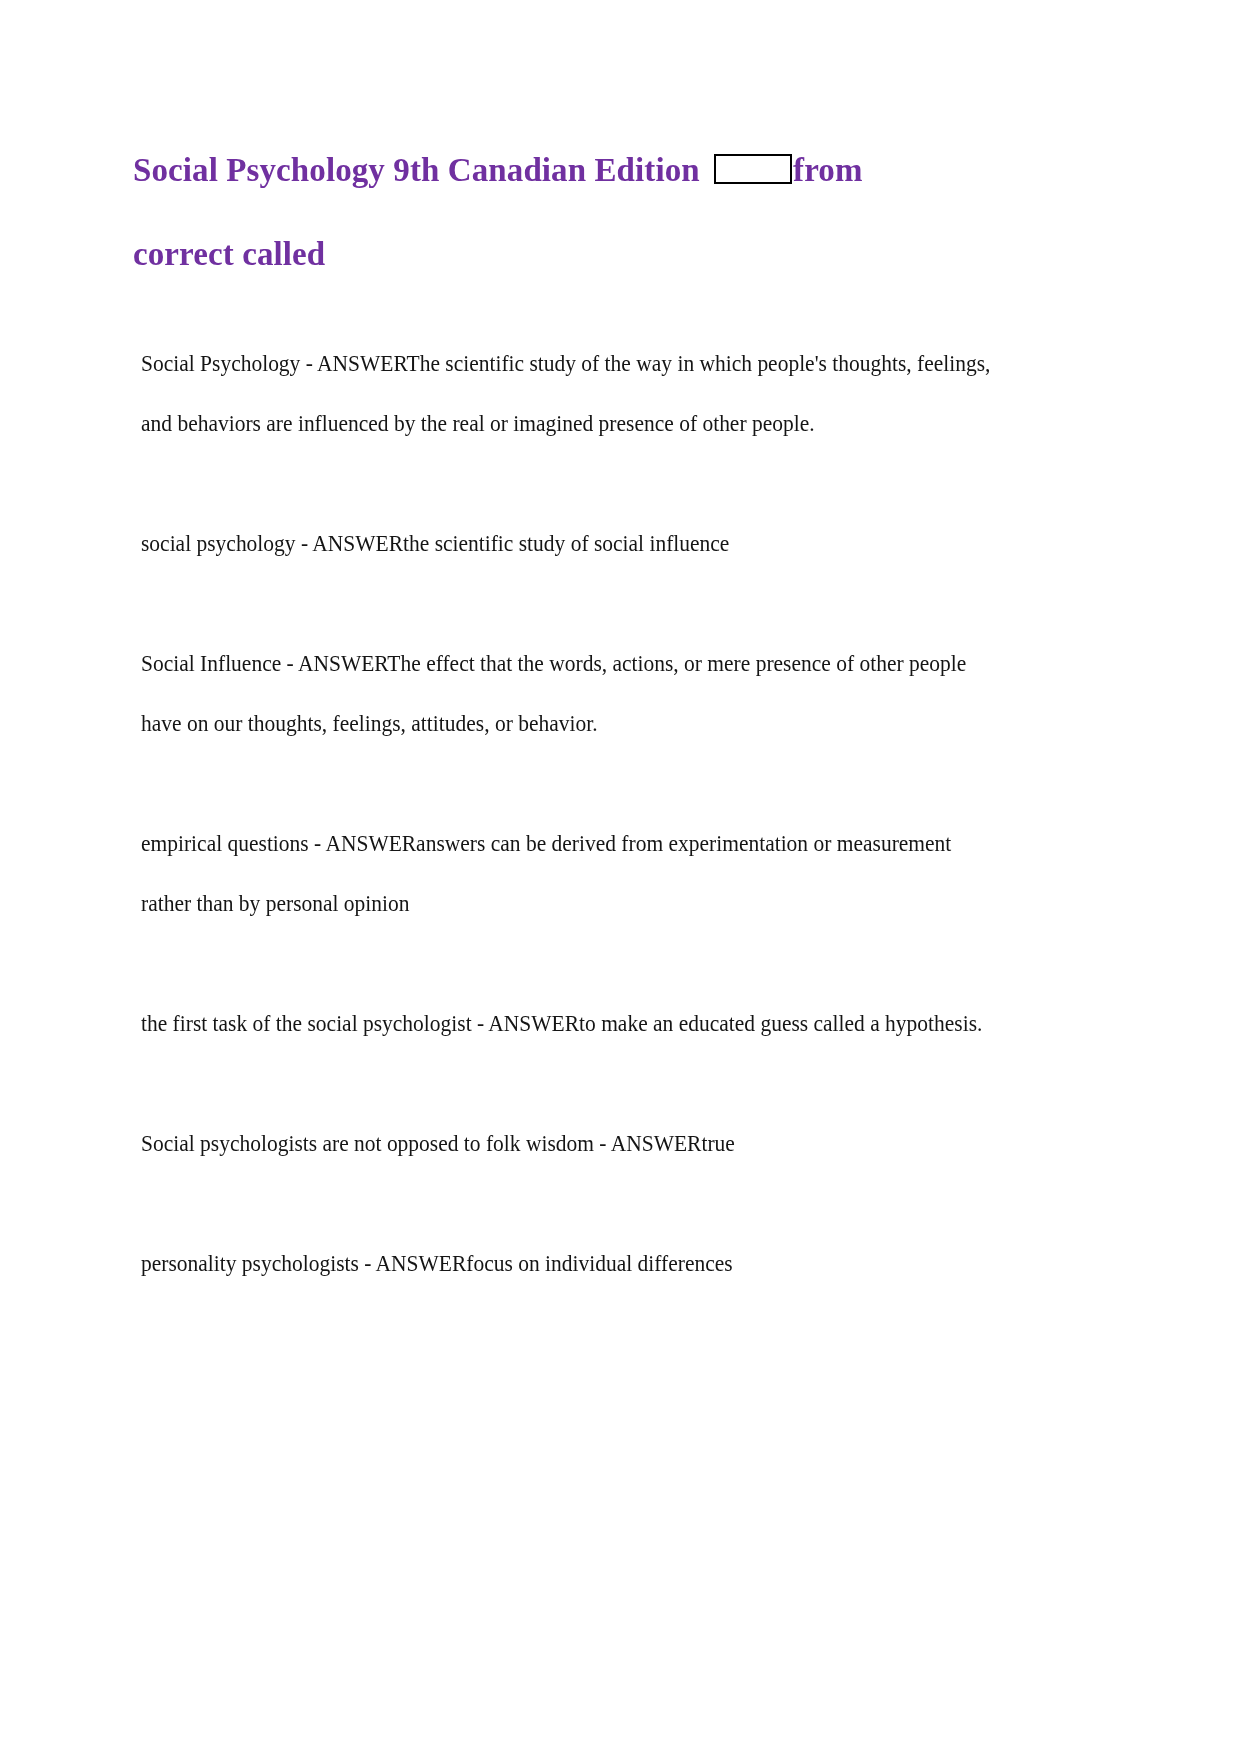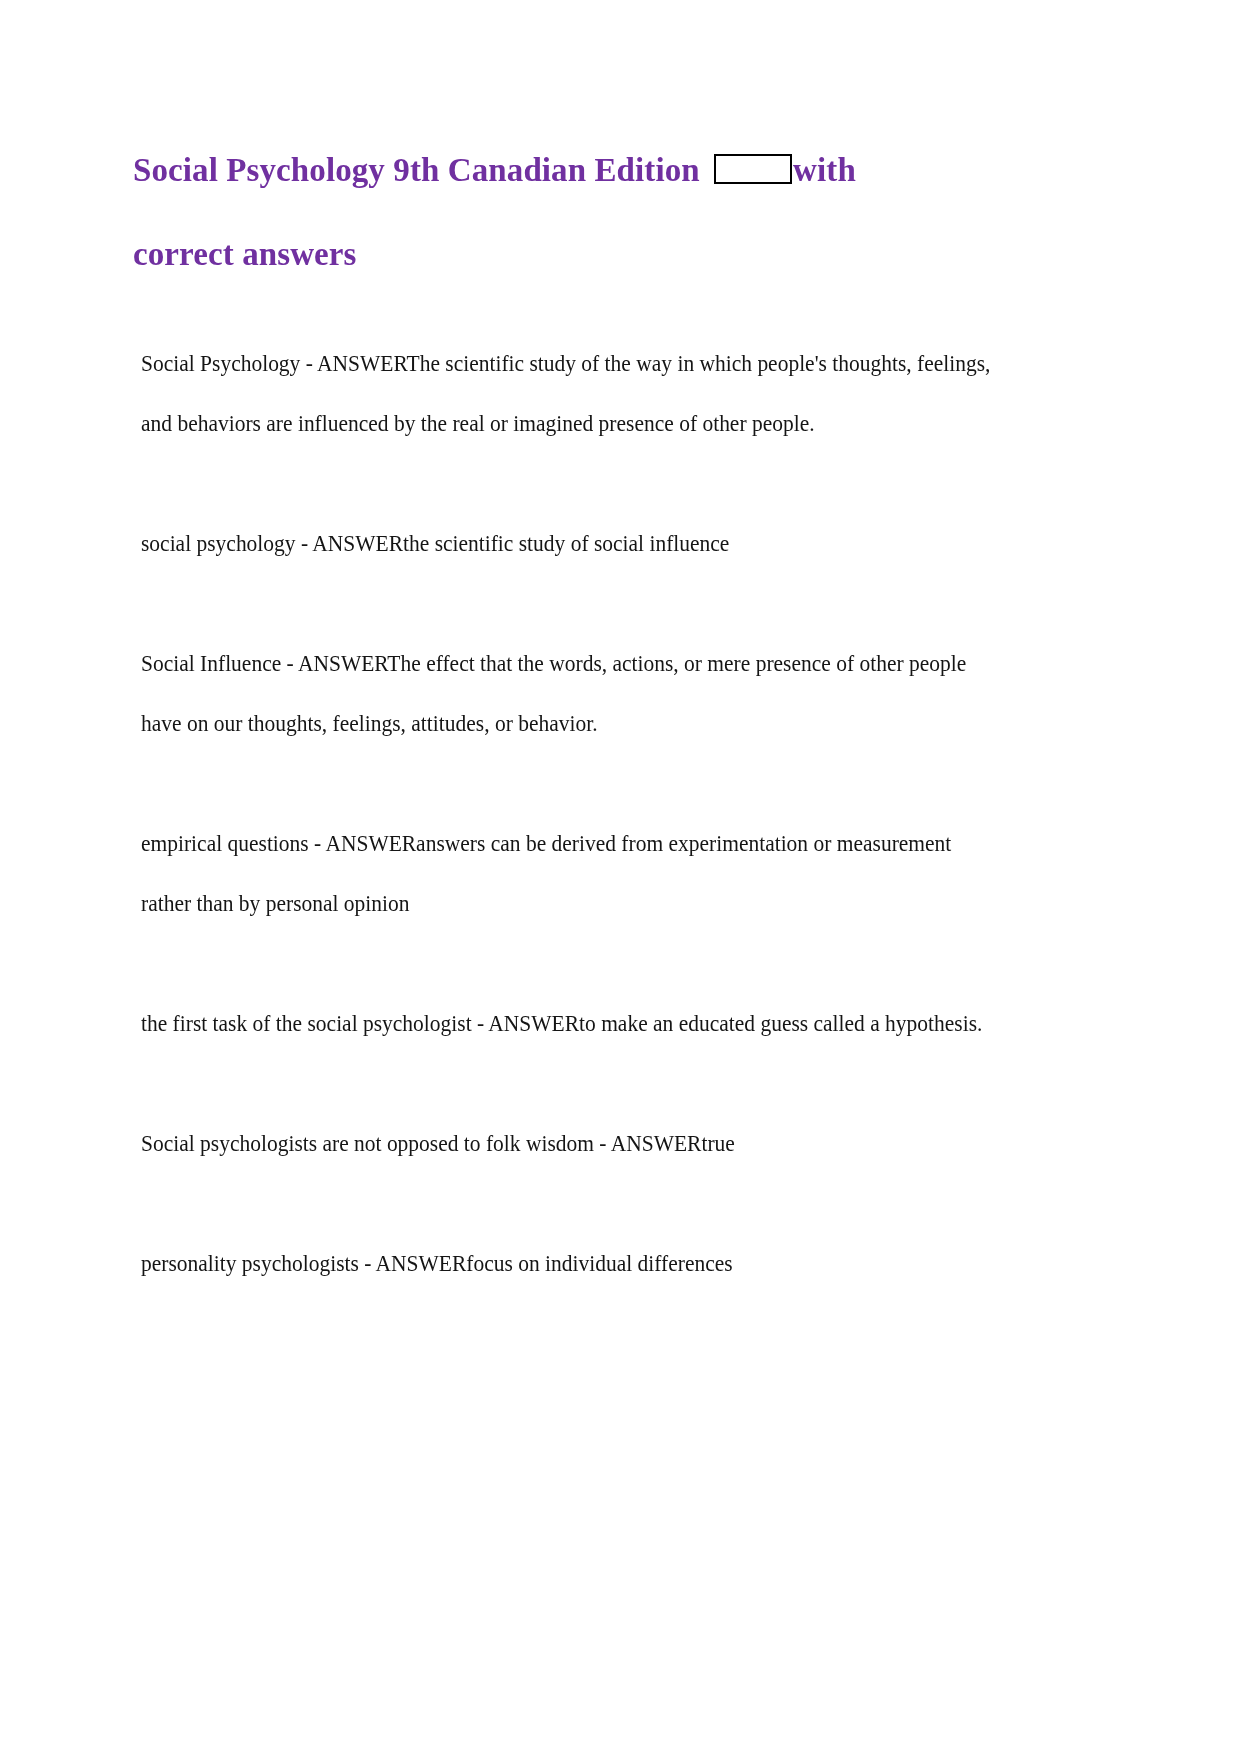--- a/index.html
+++ b/index.html
@@ -81,22 +81,22 @@
     margin-top: 60px;
   }
 </style>
 </head>
 <body>
 
 <div id="page">
   <div id="content">
 
     <h1 class="doc-title">
-      <span class="title-seg">Social Psychology 9th Canadian Edition </span><span class="answer-box"></span><span class="title-seg">with</span>
-      <span class="title-line">correct answers</span>
+      <span class="title-seg">Social Psychology 9th Canadian Edition </span><span class="answer-box"></span><span class="title-seg">from</span>
+      <span class="title-line">correct called</span>
     </h1>
 
     <div class="body-block">
       <p class="para">Social Psychology - ANSWERThe scientific study of the way in which people's thoughts, feelings, and behaviors are influenced by the real or imagined presence of other people.</p>
       <p class="para">social psychology - ANSWERthe scientific study of social influence</p>
       <p class="para">Social Influence - ANSWERThe effect that the words, actions, or mere presence of other people have on our thoughts, feelings, attitudes, or behavior.</p>
       <p class="para">empirical questions - ANSWERanswers can be derived from experimentation or measurement rather than by personal opinion</p>
       <p class="para">the first task of the social psychologist - ANSWERto make an educated guess called a hypothesis.</p>
       <p class="para">Social psychologists are not opposed to folk wisdom - ANSWERtrue</p>
       <p class="para">personality psychologists - ANSWERfocus on individual differences</p>

